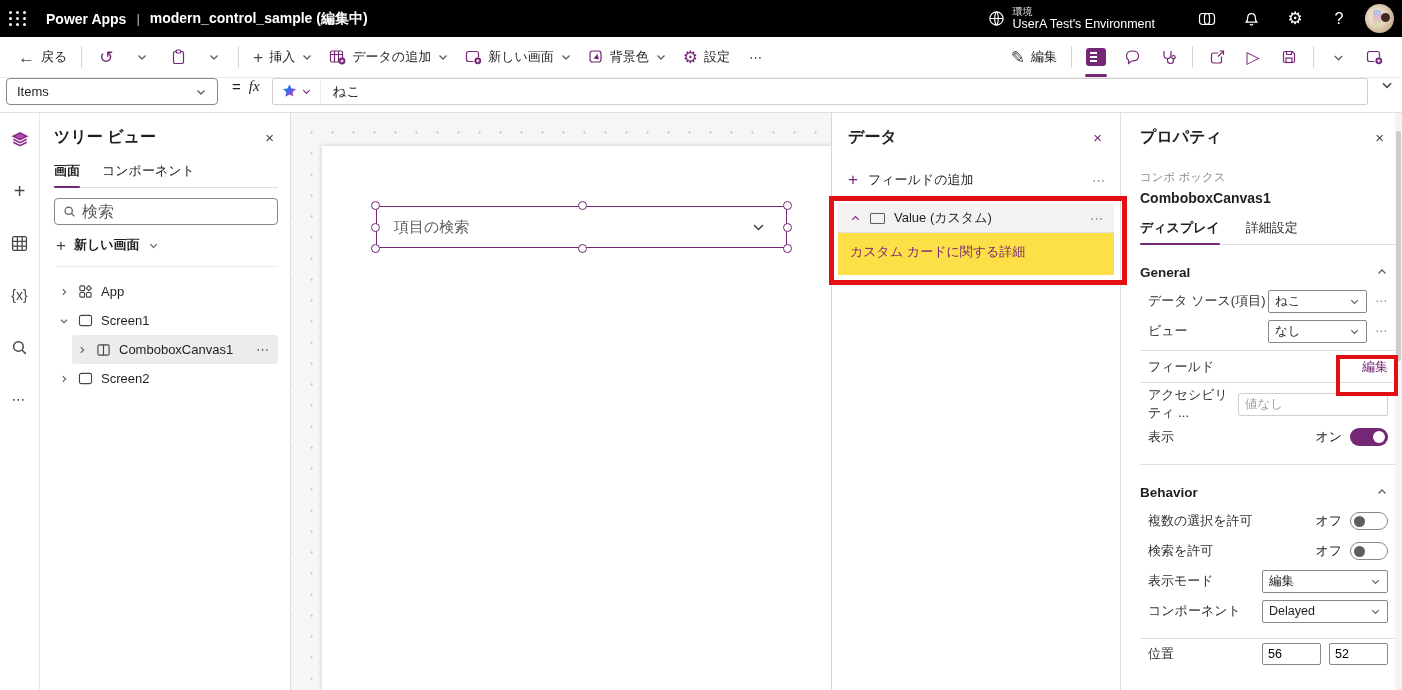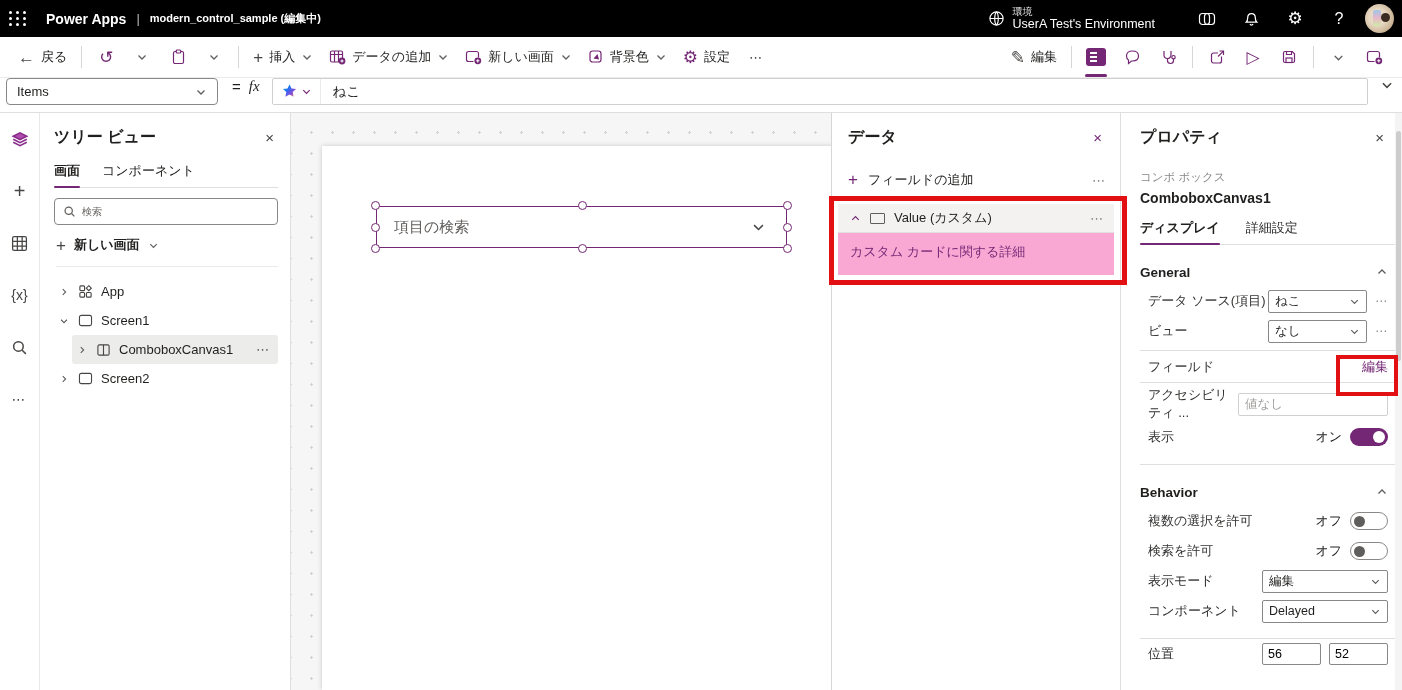--- a/index.html
+++ b/index.html
@@ -8,21 +8,21 @@
   .page { position:relative; width:1402px; height:690px; background:#fff; }
 
   
   .topbar { position:absolute; left:0; top:0; width:1402px; height:37px; background:#000; color:#fff;
             display:flex; align-items:center; }
   .waffle { width:36px; height:37px; display:flex; align-items:center; justify-content:center; cursor:pointer; }
   .waffle-grid { display:grid; grid-template-columns:repeat(3,4px); grid-gap:3px; }
   .waffle-grid i { width:3px; height:3px; background:#fff; border-radius:50%; }
   .topbar .brand { font-weight:700; font-size:14px; margin-left:10px; }
   .topbar .sep { margin:0 10px; color:#bbb; font-weight:400; }
-  .topbar .fname { font-size:11px; font-weight:600; }
+  .topbar .fname { font-size:14px; font-weight:600; }
   .topbar-right { margin-left:auto; display:flex; align-items:center; gap:0; }
   .env { display:flex; align-items:center; gap:8px; margin-right:30px; }
   .env-txt { line-height:1.15; }
   .env-label { font-size:10px; color:#e3e3e3; }
   .env-name { font-size:12.5px; }
   .tb-ic { width:44px; height:37px; display:flex; align-items:center; justify-content:center;
            color:#fff; font-size:16px; cursor:pointer; }
   .avatar { width:29px; height:29px; border-radius:50%; margin:0 8px 0 4px;
             background:radial-gradient(circle at 42% 45%, #e8d9c4 0 35%, #c9b394 70%, #8a6f52 100%); position:relative; overflow:hidden; }
   .avatar:after { content:""; position:absolute; right:4px; top:9px; width:9px; height:9px; border-radius:50%; background:#3a2c20; }
@@ -70,21 +70,21 @@
           border-right:1px solid #e1dfdd; padding:14px 12px 0 14px; }
   .panel-title-row { display:flex; align-items:center; justify-content:space-between; }
   .panel-title { font-size:16px; font-weight:700; }
   .close-x { color:#484644; font-size:15px; cursor:pointer; padding:2px 4px; }
   .tree-tabs { display:flex; gap:22px; margin-top:14px; border-bottom:1px solid #e1dfdd; padding-bottom:0; }
   .ttab { padding-bottom:7px; font-size:13px; cursor:pointer; color:#201f1e; position:relative; }
   .ttab.active { font-weight:700; }
   .ttab.active:after { content:""; position:absolute; left:0; right:0; bottom:-1px; height:2.5px; background:#742774; border-radius:2px; }
   .tree-search { margin-top:10px; height:27px; border:1px solid #8a8886; border-radius:4px;
                  display:flex; align-items:center; padding:0 8px; gap:6px; }
-  .tree-search input { border:none; outline:none; width:100%; font-size:10px; font-family:inherit; color:#201f1e; }
+  .tree-search input { border:none; outline:none; width:100%; font-size:16px; font-family:inherit; color:#201f1e; }
   .tree-search input::placeholder { color:#605e5c; }
   .newscreen { display:flex; align-items:center; gap:8px; margin:11px 0 10px 2px; cursor:pointer;
                border-bottom:1px solid #edebe9; padding-bottom:12px; }
   .newscreen .nlabel { font-weight:700; font-size:13px; }
   .trow { display:flex; align-items:center; height:29px; gap:8px; cursor:pointer; border-radius:3px; padding:0 4px; position:relative; }
   .trow .tchev { width:12px; display:flex; justify-content:center; color:#605e5c; }
   .trow.selected { background:#ececeb; }
   .trow .more { position:absolute; right:8px; color:#605e5c; letter-spacing:1px; }
   .indent1 { margin-left:18px; }
   .sicon { display:inline-flex; color:#484644; }
@@ -104,21 +104,21 @@
   .datapanel { position:absolute; left:831px; top:113px; width:289px; height:577px; background:#fff;
                border-left:1px solid #d8d6d4; padding:14px 14px 0 16px; }
   .dp-add { display:flex; align-items:center; margin-top:22px; gap:10px; cursor:pointer; }
   .dp-add .plus { color:#742774; font-size:17px; font-weight:400; }
   .dp-add .more { margin-left:auto; color:#8a8886; letter-spacing:1px; }
   .dp-card { margin:14px -8px 0 -10px; }
   .dp-field-row { background:#f3f2f1; height:29px; display:flex; align-items:center; gap:9px; padding:0 10px 0 12px;
                   border-bottom:1px solid #e1dfdd; cursor:pointer; }
   .dp-field-row .more { margin-left:auto; color:#8a8886; letter-spacing:1px; }
   .sq-icon { width:15px; height:11px; border:1.6px solid #605e5c; border-radius:1px; display:inline-block; }
-  .dp-link-row { background:#f9a8d4; padding:10px 12px 14px 12px; }
+  .dp-link-row { background:#fde047; padding:10px 12px 14px 12px; }
   .dp-link { color:#742774; cursor:pointer; font-size:13px; }
 
   
   .props { position:absolute; left:1120px; top:113px; width:282px; height:577px; background:#fff;
            border-left:1px solid #e1dfdd; padding:14px 14px 0 19px; overflow:hidden; }
   .ctl-type { margin-top:22px; color:#8a8886; font-size:11.5px; }
   .ctl-name { margin-top:5px; font-size:14px; font-weight:700; }
   .prop-tabs { display:flex; gap:26px; margin:13px -14px 0 0; border-bottom:1px solid #e1dfdd; }
   .sec-head { display:flex; align-items:center; justify-content:space-between; margin-top:13px; height:28px; }
   .sec-head .shl { font-weight:700; font-size:13.5px; }

